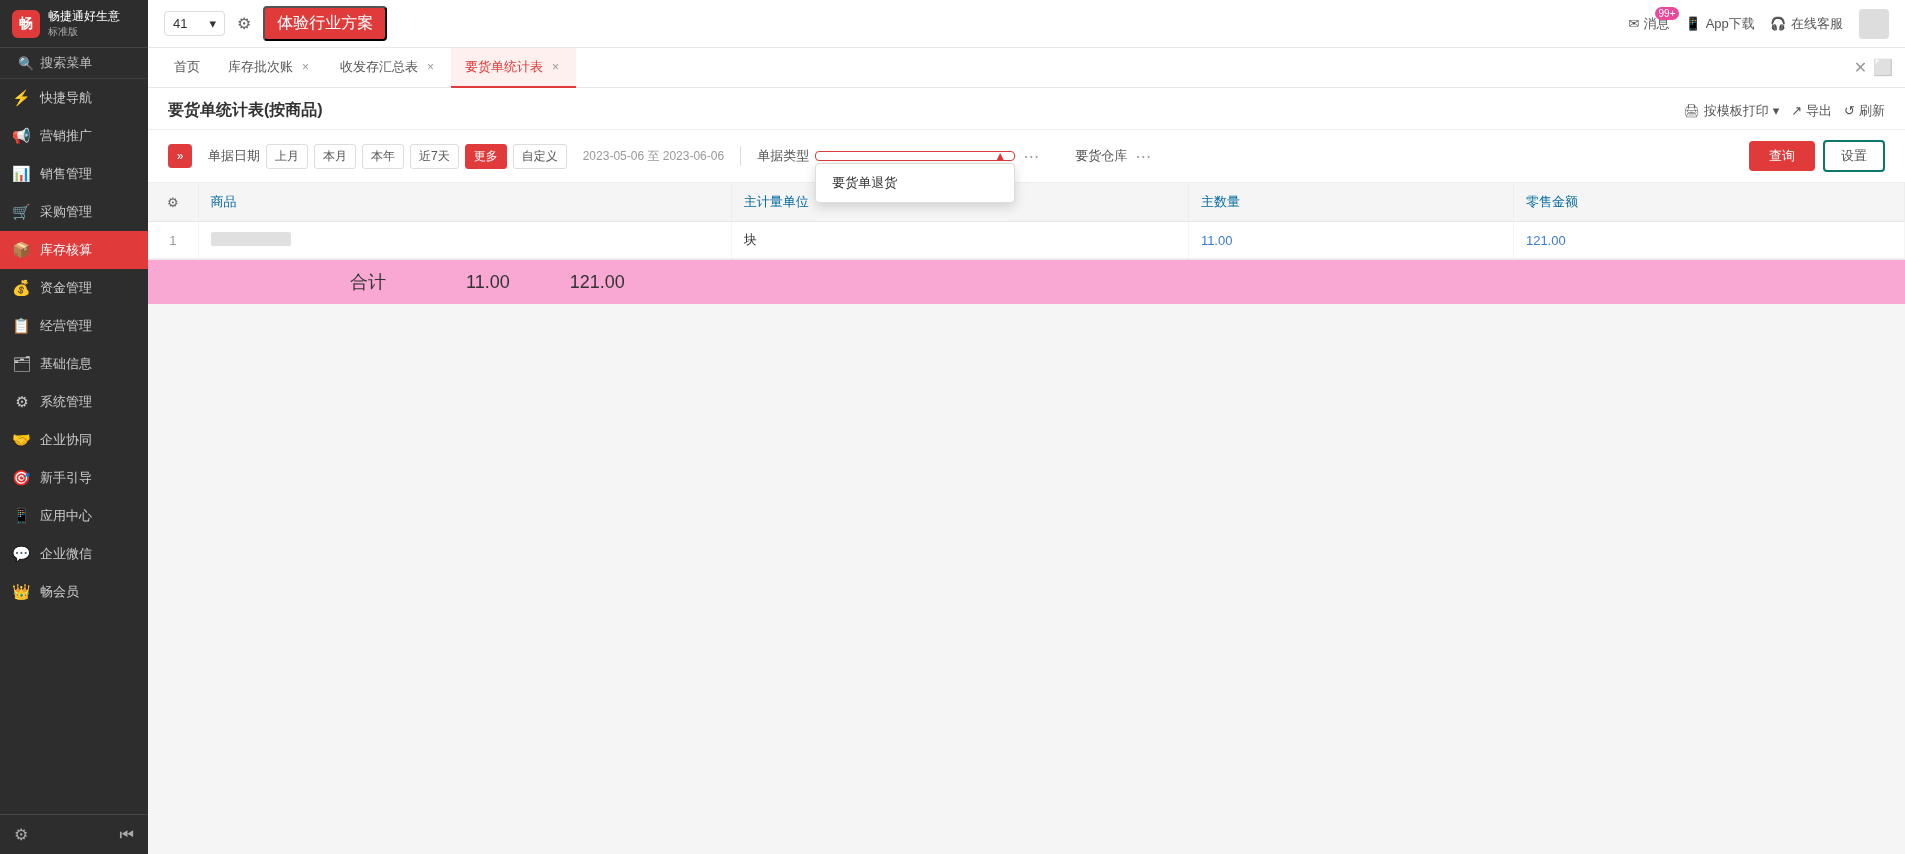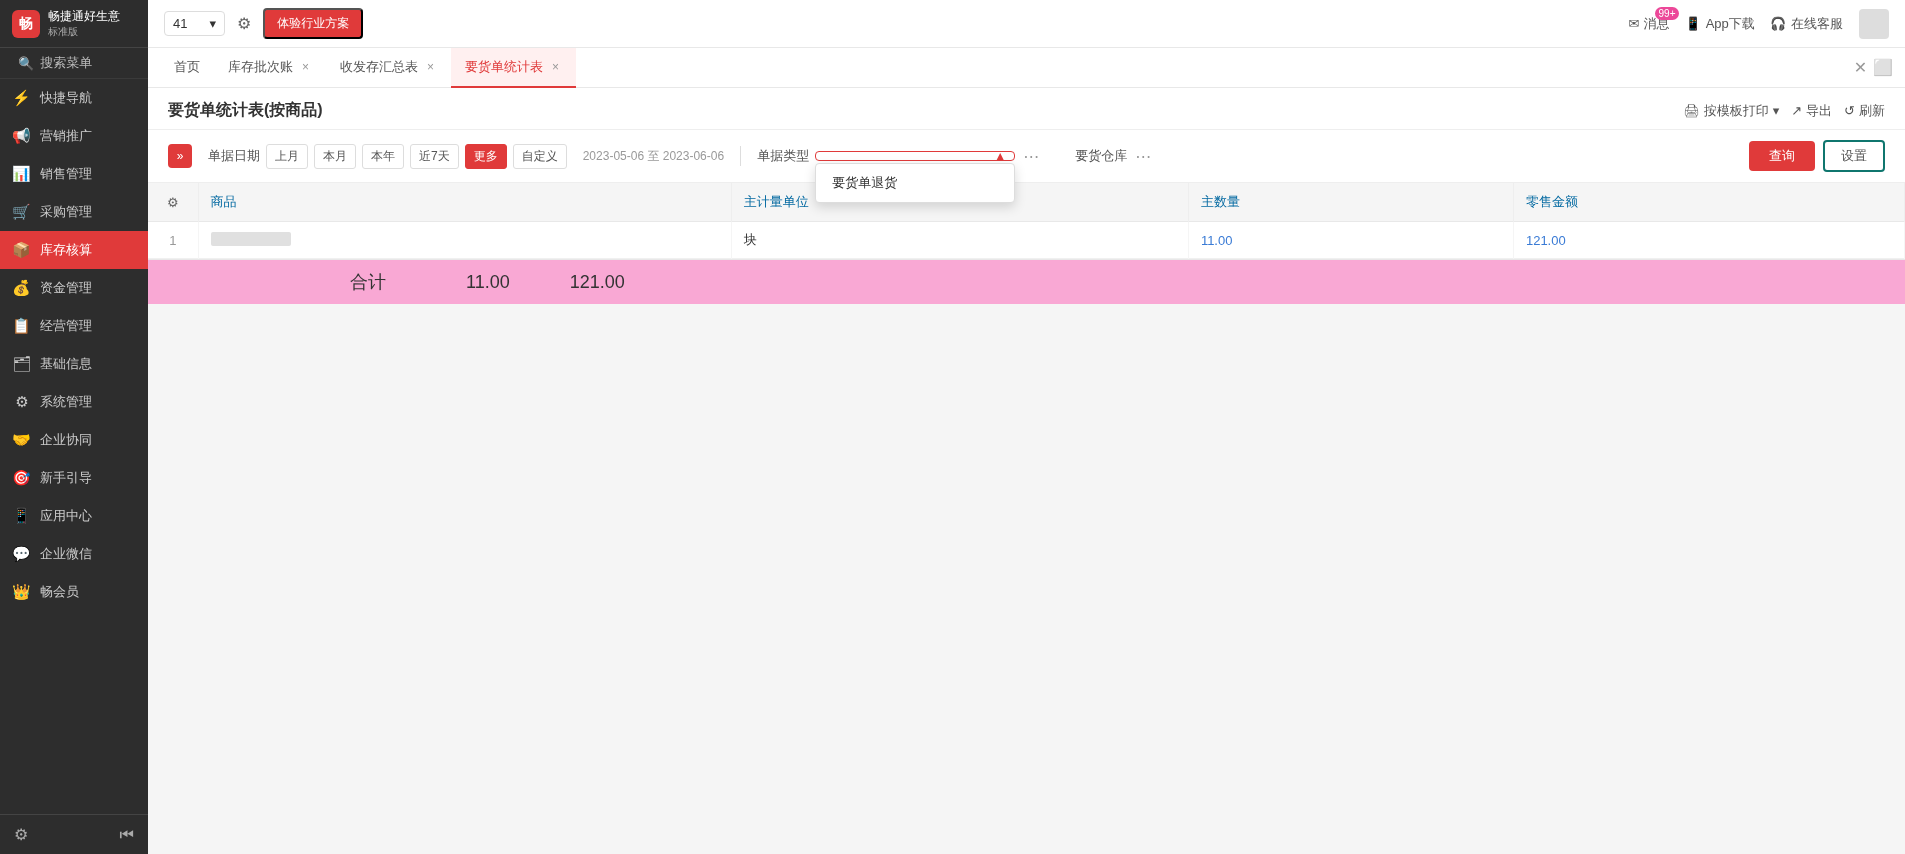--- a/index.html
+++ b/index.html
@@ -94,21 +94,21 @@
       color: #333;
       cursor: pointer;
       gap: 22px;
     }
     .topbar-settings { color: #666; cursor: pointer; font-size: 16px; }
     .topbar-promo {
       background: #e03a3a;
       color: white;
       border-radius: 4px;
       padding: 5px 12px;
-      font-size: 12px;
+      font-size: 16px;
       cursor: pointer;
     }
 
     .topbar-right { display: flex; align-items: center; gap: 16px; color: #555; font-size: 13px; }
     .topbar-badge-wrap { position: relative; cursor: pointer; display: flex; align-items: center; gap: 4px; }
     .badge-red {
       position: absolute;
       top: -8px;
       right: -10px;
       background: #ec4899;

